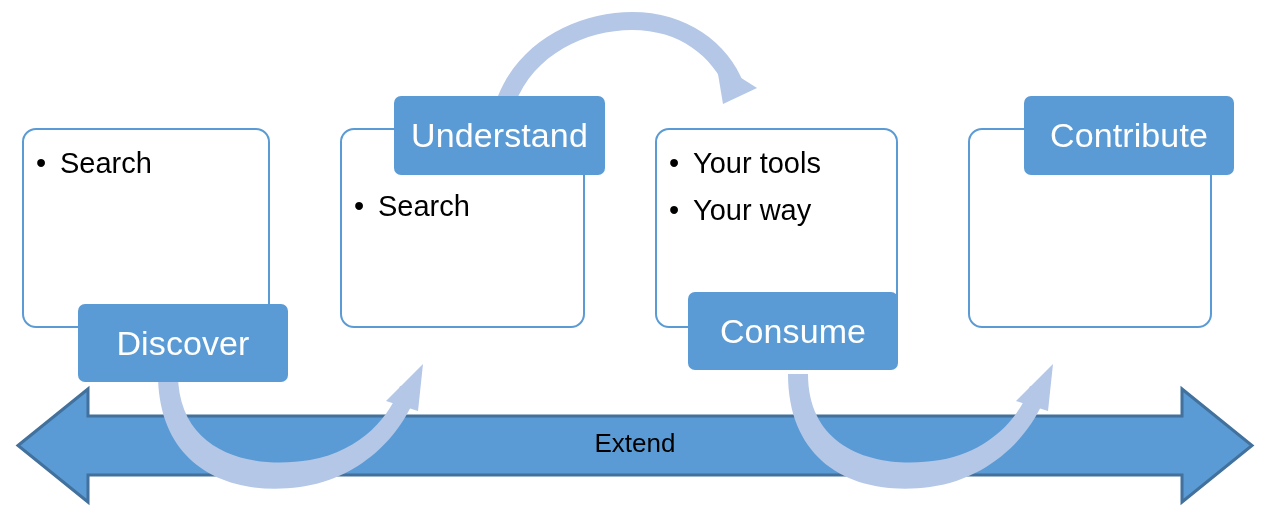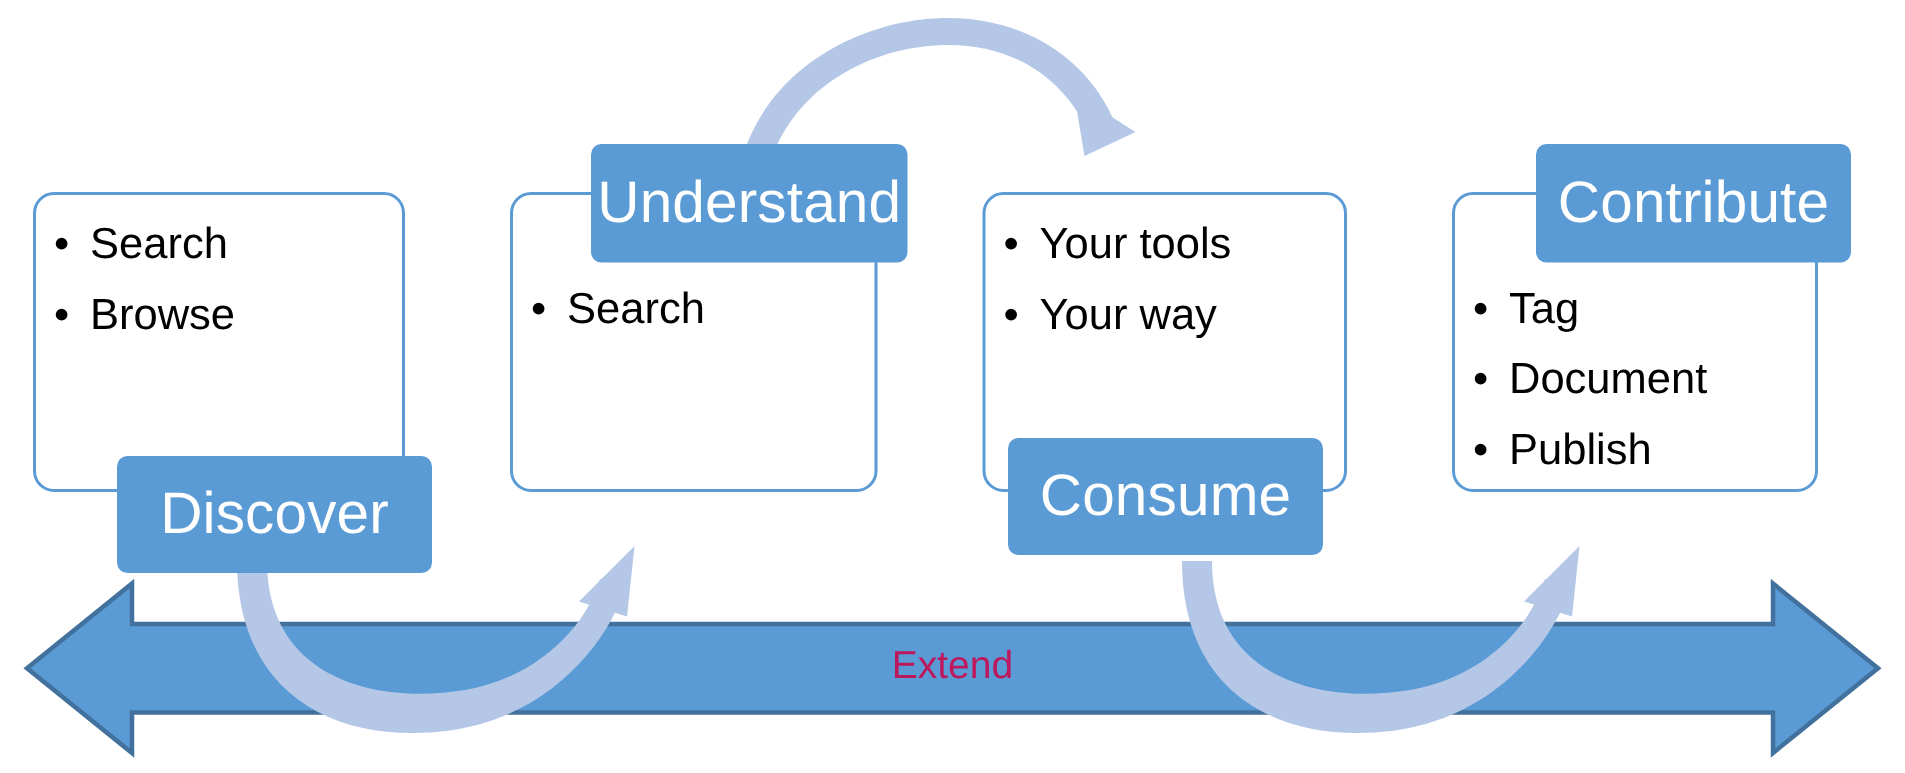--- a/index.html
+++ b/index.html
@@ -53,33 +53,33 @@
     top: 0;
     font-size: 29px;
     line-height: 47px;
   }
   .stage-label {
     position: absolute;
     box-sizing: border-box;
     background: #5B9BD5;
     border-radius: 7px;
     color: #ffffff;
-    font-size: 39px;
+    font-size: 34px;
     display: flex;
     align-items: center;
     justify-content: center;
     letter-spacing: 0.1px;
   }
   .extend-text {
     position: absolute;
     left: 0;
     top: 428px;
     width: 1270px;
     text-align: center;
-    color: #be185d;
+    color: #000000;
     font-size: 26px;
     pointer-events: none;
   }
 </style>
 </head>
 <body>
 
 <div id="canvas">
 
   <svg class="layer" width="1270" height="515" viewBox="0 0 1270 515">
@@ -116,38 +116,32 @@
                L 1047,391
                C 1036,428 996,478 930,487
                C 854,497 788,463 788,374 Z" fill="#B4C7E7"></path>
       <polygon points="1016,401 1053,364 1048,411" fill="#B4C7E7"></polygon>
     </g>
   </svg>
 
   <div class="card" style="left:22px; top:128px; width:248px; height:200px;"></div>
   <ul class="bullets" style="left:34px; top:140px; width:226px;">
     <li>Search</li>
-    <li>Browse</li>
   </ul>
   <div class="stage-label" style="left:78px; top:304px; width:210px; height:78px;">Discover</div>
 
   <div class="card" style="left:340px; top:128px; width:245px; height:200px;"></div>
   <ul class="bullets" style="left:352px; top:183px; width:223px;">
     <li>Search</li>
   </ul>
   <div class="stage-label" style="left:394px; top:96px; width:211px; height:79px;">Understand</div>
 
   <div class="card" style="left:655px; top:128px; width:243px; height:200px;"></div>
   <ul class="bullets" style="left:667px; top:140px; width:221px;">
     <li>Your tools</li>
     <li>Your way</li>
   </ul>
-  <div class="stage-label" style="left:672px; top:292px; width:210px; height:78px;">Consume</div>
+  <div class="stage-label" style="left:688px; top:292px; width:210px; height:78px;">Consume</div>
 
   <div class="card" style="left:968px; top:128px; width:244px; height:200px;"></div>
-  <ul class="bullets" style="left:980px; top:183px; width:222px;">
-    <li>Tag</li>
-    <li>Document</li>
-    <li>Publish</li>
-  </ul>
   <div class="stage-label" style="left:1024px; top:96px; width:210px; height:79px;">Contribute</div>
 
 </div>
 
 </body></html>

